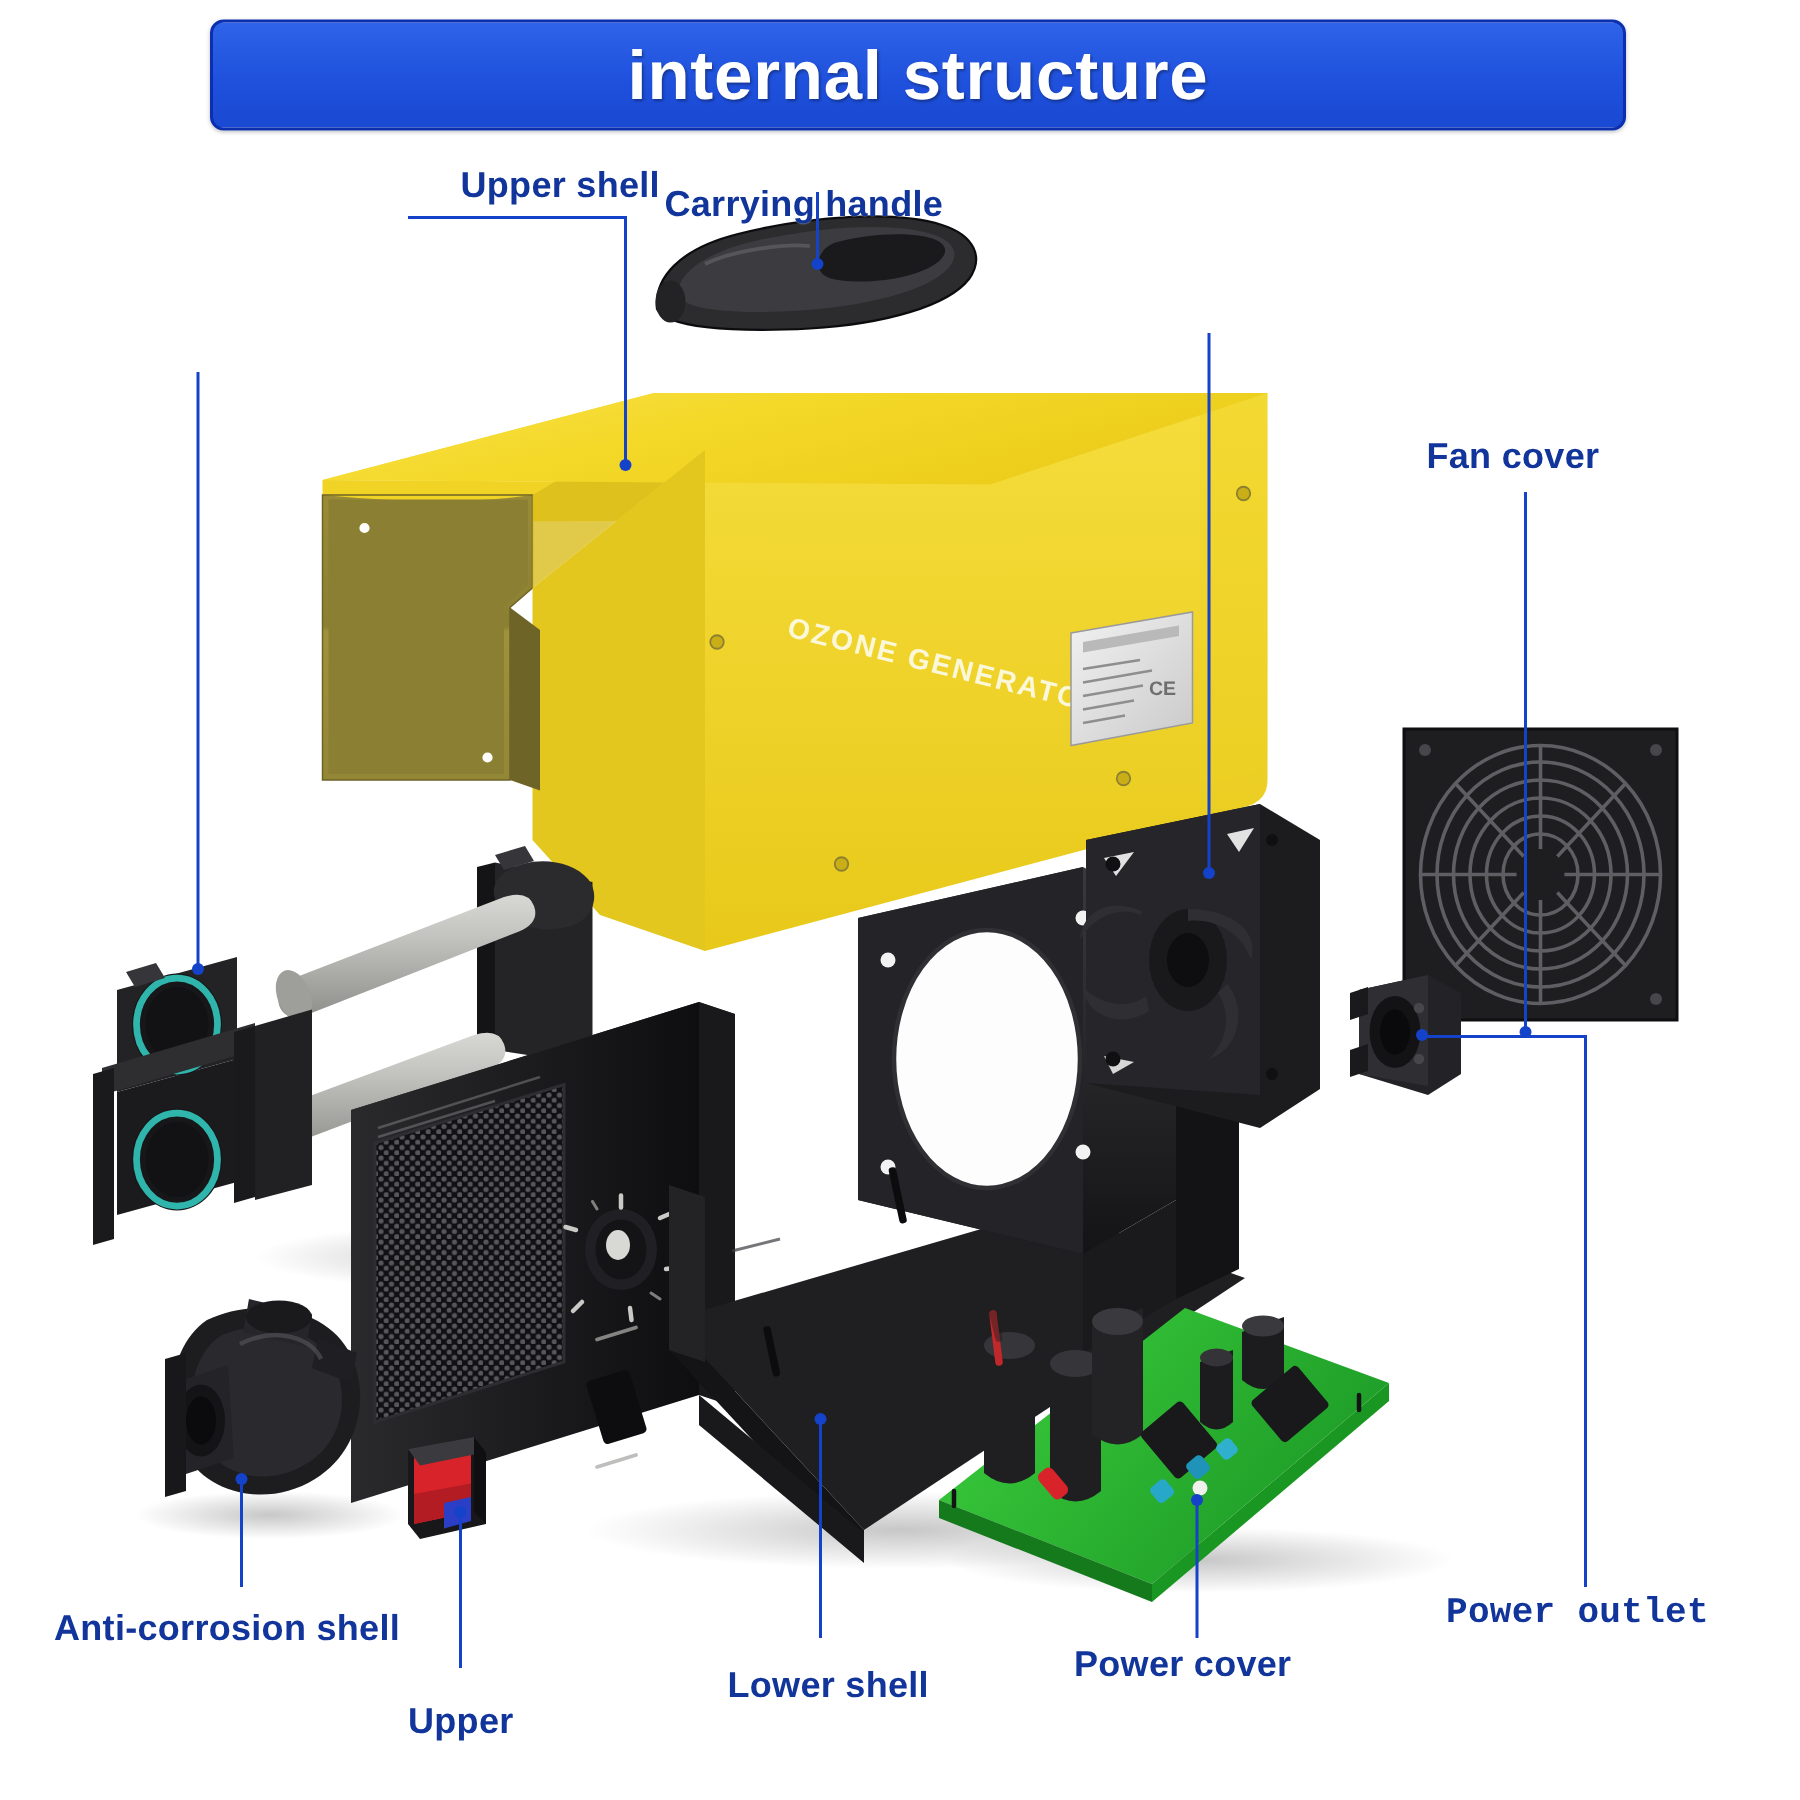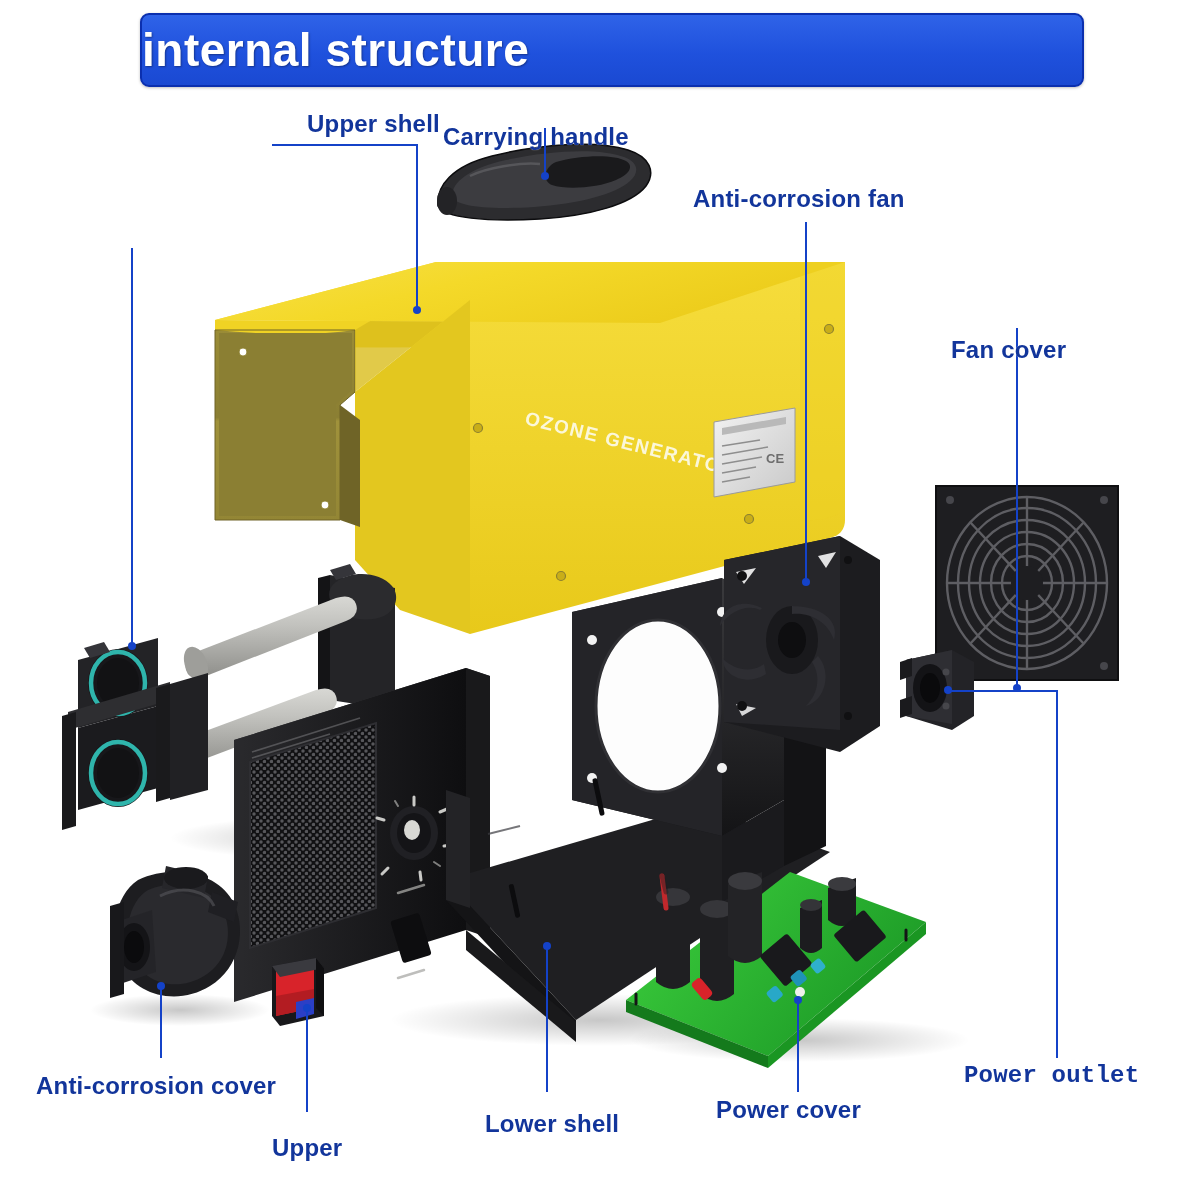--- a/index.html
+++ b/index.html
@@ -12,21 +12,21 @@
     position:relative;
   }
   #stage{position:absolute;left:0;top:0;width:1200px;height:1200px;}
 
   
   .banner{
     position:absolute;left:140px;top:13px;width:940px;height:70px;
     background:linear-gradient(180deg,#2f63e8 0%,#1f51dd 55%,#1a49d2 100%);
     border:2px solid #0b2fae;border-radius:9px;
     box-shadow:0 1px 3px rgba(0,0,0,.25);
-    display:flex;align-items:center;justify-content:flex-start;
+    display:flex;align-items:center;justify-content:center;
   }
   .banner-text{
     color:#ffffff;font-size:46px;font-weight:700;letter-spacing:.5px;
     text-shadow:1px 1px 2px rgba(0,0,0,.35);
     font-family:"Liberation Sans","DejaVu Sans",sans-serif;
   }
 
   
   .lbl{
     position:absolute;color:#12359b;font-weight:700;font-size:24px;
@@ -432,27 +432,26 @@
   <div class="dot" style="left:307px;top:1008px;"></div>
 
   <div class="lead v" style="left:160px;top:986px;height:72px;"></div>
   <div class="dot" style="left:161px;top:986px;"></div>
 
 
   <div class="lbl" style="left:274px;top:110px;margin-left:33px;">Upper shell</div>
 
   <div class="lbl" style="left:443px;top:91px;margin-top:32px;">Carrying handle</div>
 
-  <div class="lbl" style="left:693px;top:185px;">Anti-corrosion fan</div>
-
-  <div class="lbl" style="left:951px;top:291px;margin-top:45px;">Fan cover</div>
+
+  <div class="lbl" style="left:951px;top:291px;">Fan cover</div>
 
   <div class="lbl" style="left:964px;top:1062px;font-family:Liberation Mono, monospace;">Power outlet</div>
 
   <div class="lbl" style="left:716px;top:1096px;">Power cover</div>
 
   <div class="lbl" style="left:485px;top:1110px;">Lower shell</div>
 
   <div class="lbl" style="left:272px;top:1134px;">Upper</div>
 
-  <div class="lbl" style="left:36px;top:1072px;">Anti-corrosion cover</div>
+  <div class="lbl" style="left:36px;top:1072px;">Anti-corrosion shell</div>
 
 </div>
 
 </body></html>

